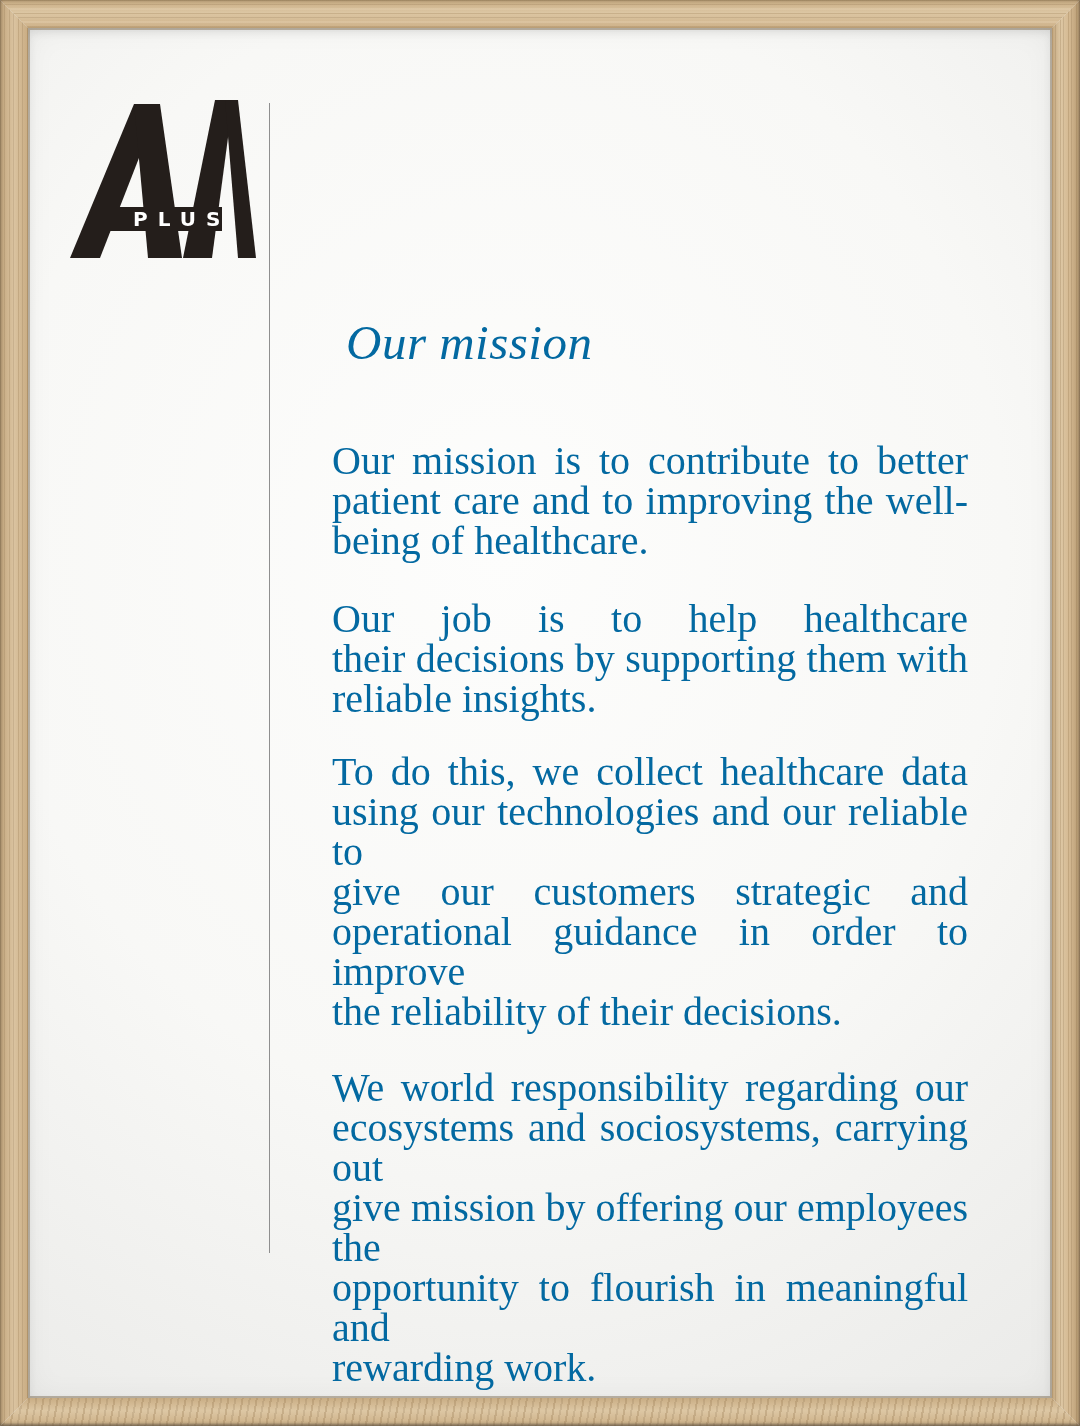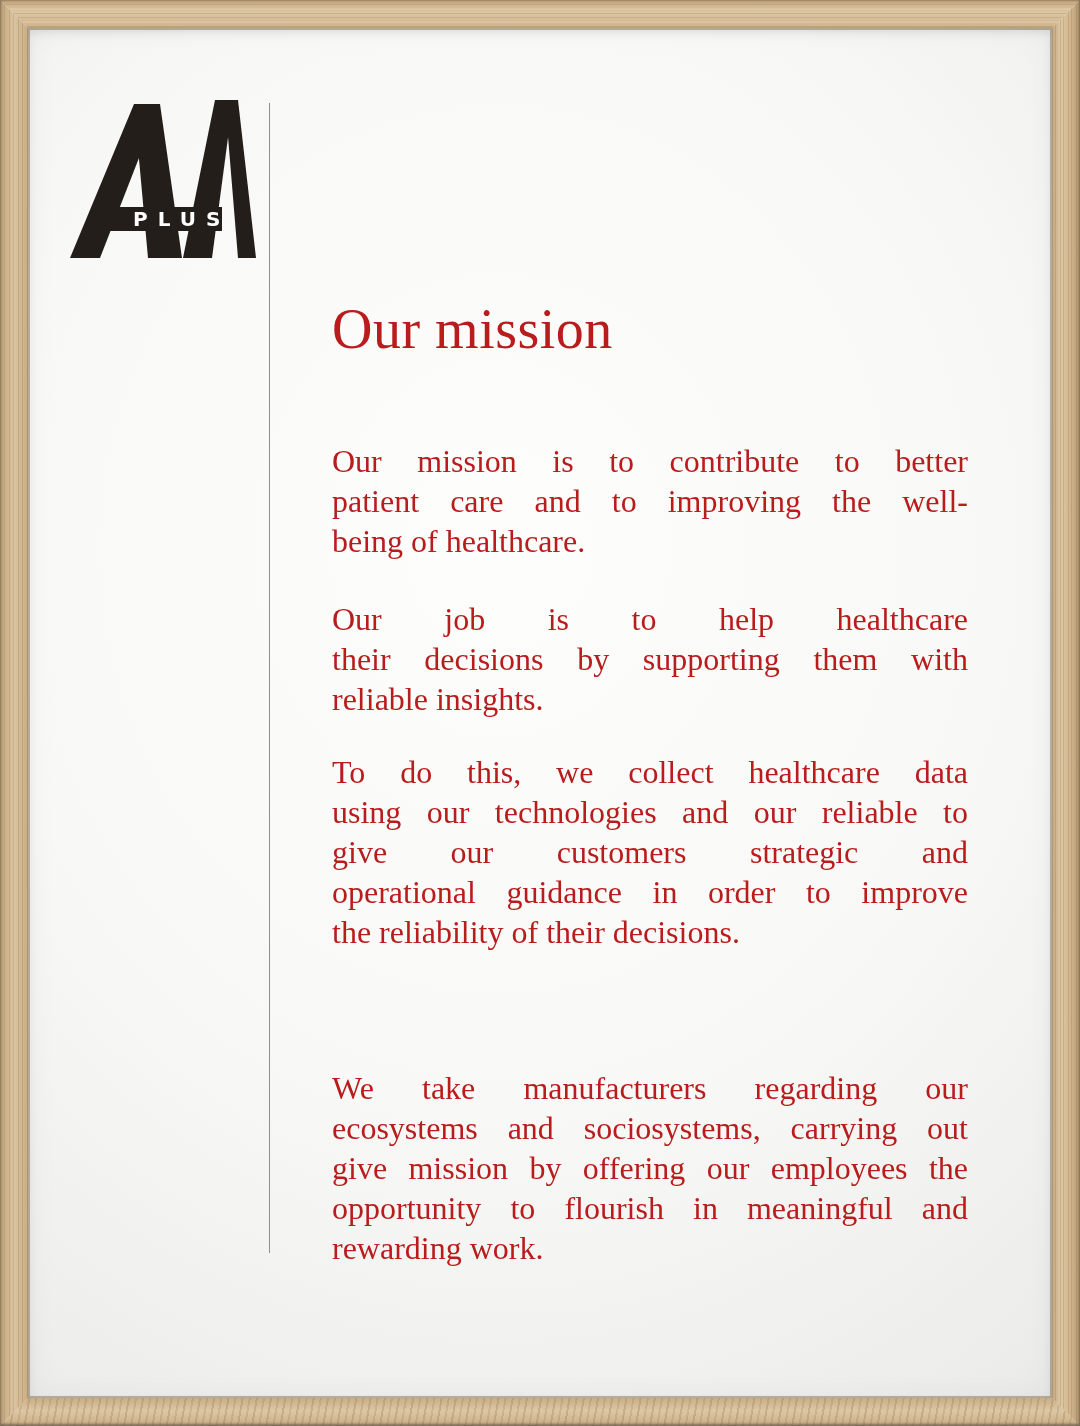--- a/index.html
+++ b/index.html
@@ -53,32 +53,32 @@
   
   .paper{
     position:absolute;inset:28px;
     background:radial-gradient(ellipse 90% 75% at 46% 38%,#fdfdfc 0%,#f8f8f6 55%,#ebebe9 100%);
     box-shadow:
       inset 0 0 0 2px rgba(104,84,56,.40),
       inset 0 4px 10px rgba(0,0,0,.10),
       inset 0 0 30px rgba(0,0,0,.05);
   }
   
-  .content{position:absolute;inset:0;color:#b91c1c;}
+  .content{position:absolute;inset:0;color:#0369a1;}
   .logo{position:absolute;left:70px;top:100px;width:190px;height:162px;}
   .logo text{
     font-family:"DejaVu Sans","Liberation Sans",sans-serif;
     font-weight:bold;font-size:20px;letter-spacing:10px;fill:#ffffff;
   }
   .divider{position:absolute;left:269px;top:103px;width:1px;height:1150px;background:#8f8f8f;}
   .heading{
     position:absolute;left:332px;top:284px;width:680px;
-    font-size:56px;line-height:90px;font-weight:400;letter-spacing:.5px;margin:0;
+    font-size:49px;line-height:90px;font-weight:400;letter-spacing:.5px;margin:14px;font-style:italic;
   }
-  .para{position:absolute;left:332px;width:636px;font-size:32px;line-height:40px;}
+  .para{position:absolute;left:332px;width:636px;font-size:40px;line-height:40px;}
   .para-1{top:441px;} .para-2{top:599px;} .para-3{top:752px;} .para-4{top:1068px;}
   .pline{text-align:justify;text-align-last:justify;}
   .pline.plast{text-align-last:left;}
 </style>
 </head>
 <body>
 
 <div class="frame">
   <div class="frame-strip frame-top"></div>
   <div class="frame-strip frame-bottom"></div>
@@ -117,20 +117,20 @@
       <div class="pline plast">reliable insights.</div>
     </div>
   <div class="para para-3">
       <div class="pline">To do this, we collect healthcare data</div>
       <div class="pline">using our technologies and our reliable to</div>
       <div class="pline">give our customers strategic and</div>
       <div class="pline">operational guidance in order to improve</div>
       <div class="pline plast">the reliability of their decisions.</div>
     </div>
   <div class="para para-4">
-      <div class="pline">We take manufacturers regarding our</div>
+      <div class="pline">We world responsibility regarding our</div>
       <div class="pline">ecosystems and sociosystems, carrying out</div>
       <div class="pline">give mission by offering our employees the</div>
       <div class="pline">opportunity to flourish in meaningful and</div>
       <div class="pline plast">rewarding work.</div>
     </div>
 
 </div>
 
 </body></html>

